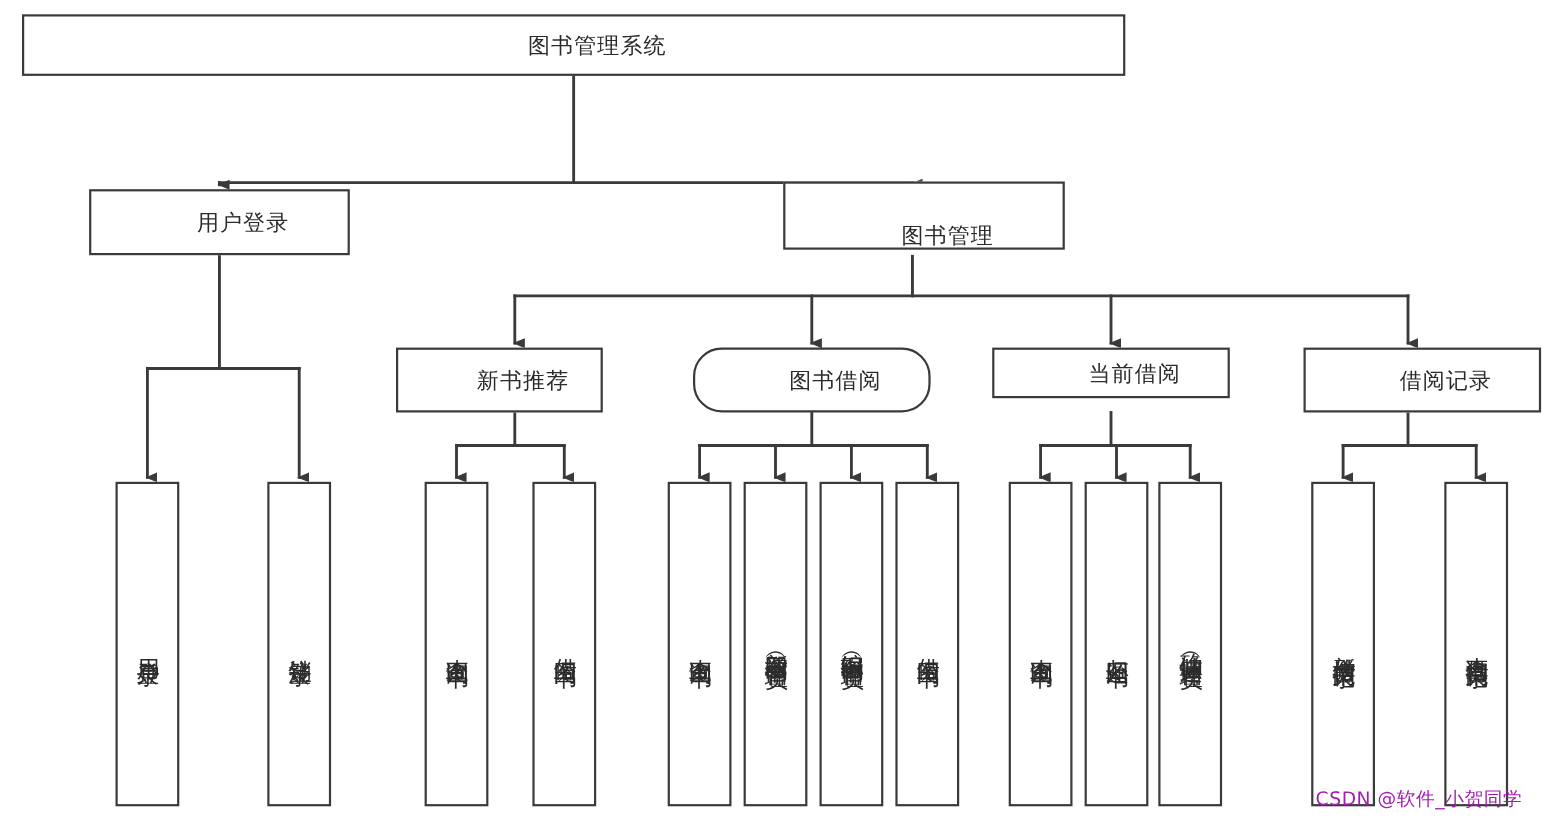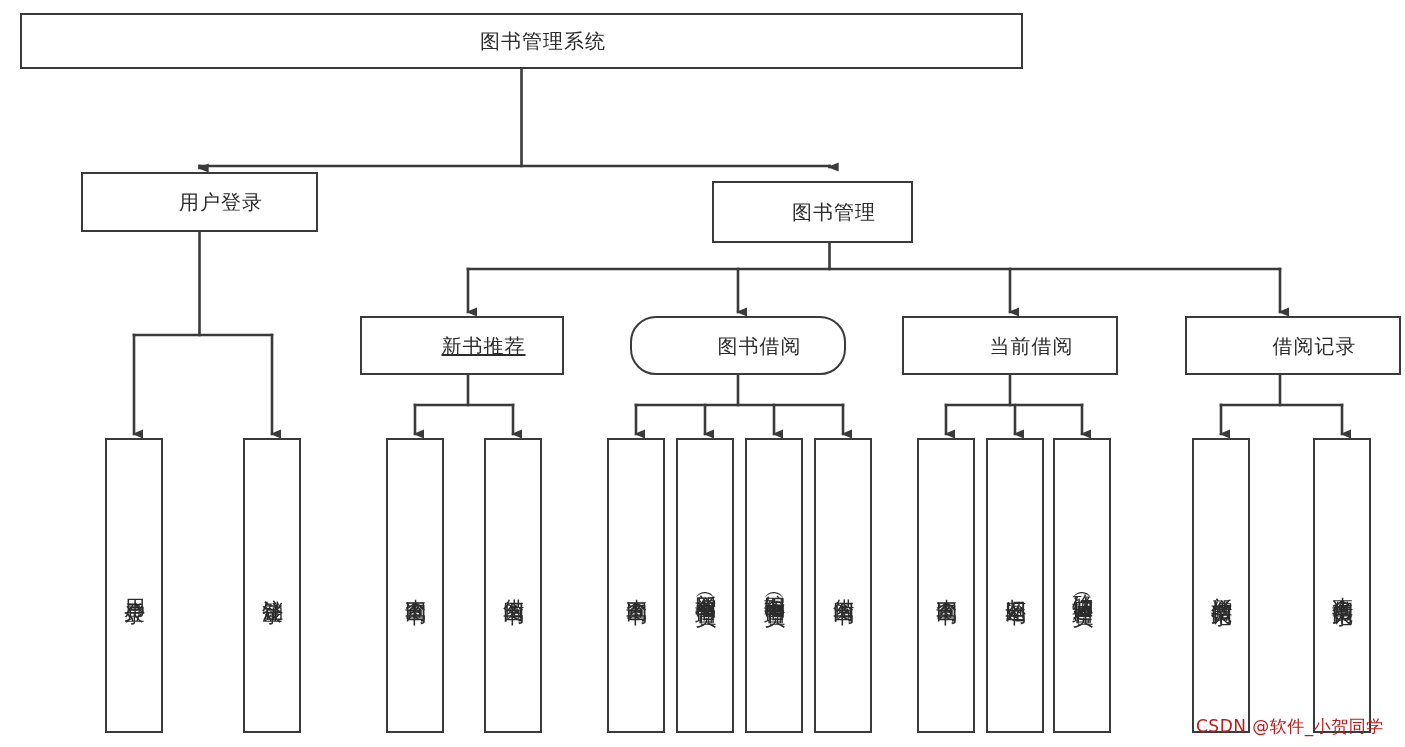--- a/index.html
+++ b/index.html
@@ -49,21 +49,21 @@
     font-size: 21px;
     line-height: 1.22;
     letter-spacing: 2px;
     text-align: center;
     white-space: nowrap;
     display: block;
   }
   .watermark {
     position: absolute;
     font-size: 17px;
-    color: #b91c1c;
+    color: #a21caf;
     white-space: nowrap;
     letter-spacing: 0.5px;
   }
 </style>
 </head>
 <body>
 
 <div id="canvas">
 
   <svg id="edges" viewBox="0 0 1405 747" width="1405" height="747" xmlns="http://www.w3.org/2000/svg">
@@ -115,24 +115,24 @@
       </div>
       <div class="node node-h" style="left: 81px; top: 172px; width: 237px; height: 60px;">
         <span class="label">用户登录</span>
       </div>
       <div class="node node-v" style="left: 105px; top: 438px; width: 58px; height: 295px;">
         <span class="label">用户登录</span>
       </div>
       <div class="node node-v" style="left: 243px; top: 438px; width: 58px; height: 295px;">
         <span class="label">注销登录</span>
       </div>
-      <div class="node node-h" style="left: 712px; top: 181px; width: 201px; height: 62px;">
+      <div class="node node-h" style="left: 712px; top: 165px; width: 256px; height: 62px; align-items: flex-end;">
         <span class="label">图书管理</span>
       </div>
-      <div class="node node-h" style="left: 360px; top: 316px; width: 204px; height: 59px; text-decoration: underline;">
+      <div class="node node-h" style="left: 360px; top: 316px; width: 188px; height: 59px;">
         <span class="label">新书推荐</span>
       </div>
       <div class="node node-v" style="left: 386px; top: 438px; width: 58px; height: 295px;">
         <span class="label">查询图书</span>
       </div>
       <div class="node node-v" style="left: 484px; top: 438px; width: 58px; height: 295px;">
         <span class="label">借阅图书</span>
       </div>
       <div class="node node-h" style="left: 630px; top: 316px; width: 216px; height: 59px; border-radius: 26px;">
         <span class="label">图书借阅</span>
@@ -142,21 +142,21 @@
       </div>
       <div class="node node-v" style="left: 676px; top: 438px; width: 58px; height: 295px;">
         <span class="label">新增图书（管理员）</span>
       </div>
       <div class="node node-v" style="left: 745px; top: 438px; width: 58px; height: 295px;">
         <span class="label">编辑图书（管理员）</span>
       </div>
       <div class="node node-v" style="left: 814px; top: 438px; width: 58px; height: 295px;">
         <span class="label">借阅图书</span>
       </div>
-      <div class="node node-h" style="left: 902px; top: 316px; width: 216px; height: 59px;">
+      <div class="node node-h" style="left: 902px; top: 316px; width: 216px; height: 46px;">
         <span class="label">当前借阅</span>
       </div>
       <div class="node node-v" style="left: 917px; top: 438px; width: 58px; height: 295px;">
         <span class="label">查询图书</span>
       </div>
       <div class="node node-v" style="left: 986px; top: 438px; width: 58px; height: 295px;">
         <span class="label">归还图书</span>
       </div>
       <div class="node node-v" style="left: 1053px; top: 438px; width: 58px; height: 295px;">
         <span class="label">确认归还（管理员）</span>

